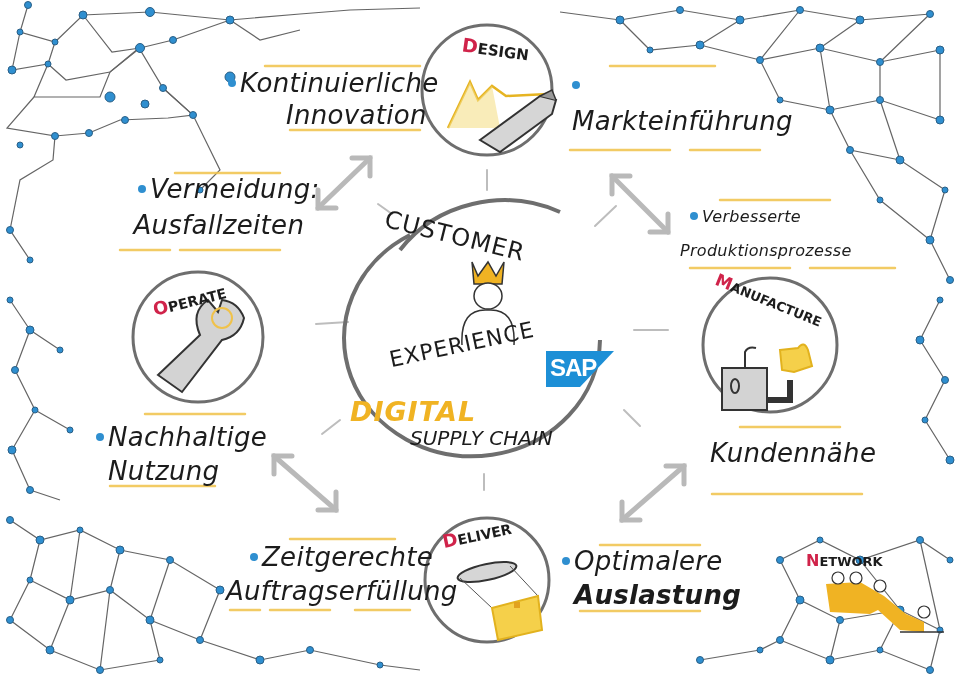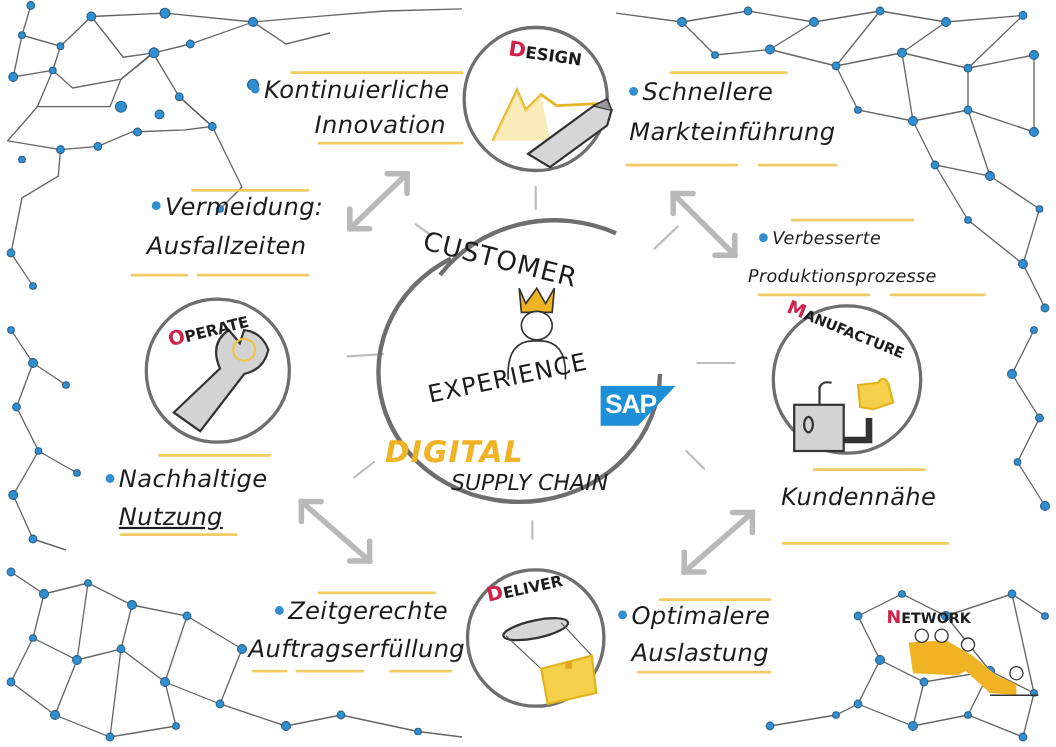--- a/index.html
+++ b/index.html
@@ -1,18 +1,18 @@
 <!DOCTYPE html>
 <html><head>
 <meta charset="utf-8">
 <style>
   html,body{margin:0;padding:0;background:#ffffff;}
   body{width:960px;height:679px;position:relative;overflow:hidden;font-family:"DejaVu Sans",sans-serif;}
   svg.bg{position:absolute;left:0;top:0;}
-  .txt{position:absolute;color:#1c1c1c;font-family:"DejaVu Sans",sans-serif;font-size:22px;line-height:26px;letter-spacing:0.3px;white-space:nowrap;font-style:italic;}
+  .txt{position:absolute;color:#1c1c1c;font-family:"DejaVu Sans",sans-serif;font-size:26px;line-height:26px;letter-spacing:0.3px;white-space:nowrap;font-style:italic;}
   .bullet{display:inline-block;width:8px;height:8px;border-radius:50%;background:#2f8fd0;margin-right:4px;vertical-align:middle;position:relative;top:-2px;}
   .title{position:absolute;font-family:"DejaVu Sans",sans-serif;white-space:nowrap;}
   .sap{position:absolute;left:546px;top:351px;width:68px;height:36px;}
   .sap-text{position:absolute;left:4px;top:3px;color:#fff;font-weight:bold;font-size:24px;font-family:"Liberation Sans",sans-serif;letter-spacing:-1px;}
 </style>
 </head>
 <body>
 
 <svg class="bg" width="960" height="679" viewBox="0 0 960 679">
 
@@ -274,38 +274,38 @@
 
 <div class="sap">
   <span class="sap-text">SAP</span>
 </div>
 
 <div class="txt" style="left:228px;top:70px;">
   <div><span class="bullet"></span><span>Kontinuierliche</span></div>
   <div style="padding-left:58px;margin-top:6px;">Innovation</div>
 </div>
 <div class="txt" style="left:572px;top:72px;">
-  <div><span class="bullet"></span><span>Schnellere</span></div>
+  <div><span class="bullet"></span></div>
   <div style="margin-top:10px;">Markteinführung</div>
 </div>
 <div class="txt" style="left:690px;top:204px;font-size:16px;">
   <div><span class="bullet"></span><span>Verbesserte</span></div>
   <div style="margin-top:8px;margin-left:-10px;">Produktionsprozesse</div>
 </div>
 <div class="txt" style="left:138px;top:176px;text-align:center;">
   <div><span class="bullet"></span><span>Vermeidung:</span></div>
   <div style="margin-top:10px;margin-left:-20px;">Ausfallzeiten</div>
 </div>
 <div class="txt" style="left:96px;top:424px;">
   <div><span class="bullet"></span><span>Nachhaltige</span></div>
-  <div style="margin-top:8px;padding-left:12px;text-decoration:underline;">Nutzung</div>
+  <div style="margin-top:8px;padding-left:12px;">Nutzung</div>
 </div>
 <div class="txt" style="left:702px;top:428px;">
   <div style="margin-top:12px;padding-left:8px;">Kundennähe</div>
 </div>
 <div class="txt" style="left:250px;top:544px;">
   <div><span class="bullet"></span><span>Zeitgerechte</span></div>
   <div style="margin-top:8px;margin-left:-24px;">Auftragserfüllung</div>
 </div>
 <div class="txt" style="left:562px;top:548px;">
   <div><span class="bullet"></span><span>Optimalere</span></div>
-  <div style="margin-top:8px;padding-left:12px;">Auslastung</div>
+  <div style="margin-top:8px;padding-left:12px;font-weight:bold;">Auslastung</div>
 </div>
 
 </body></html>

